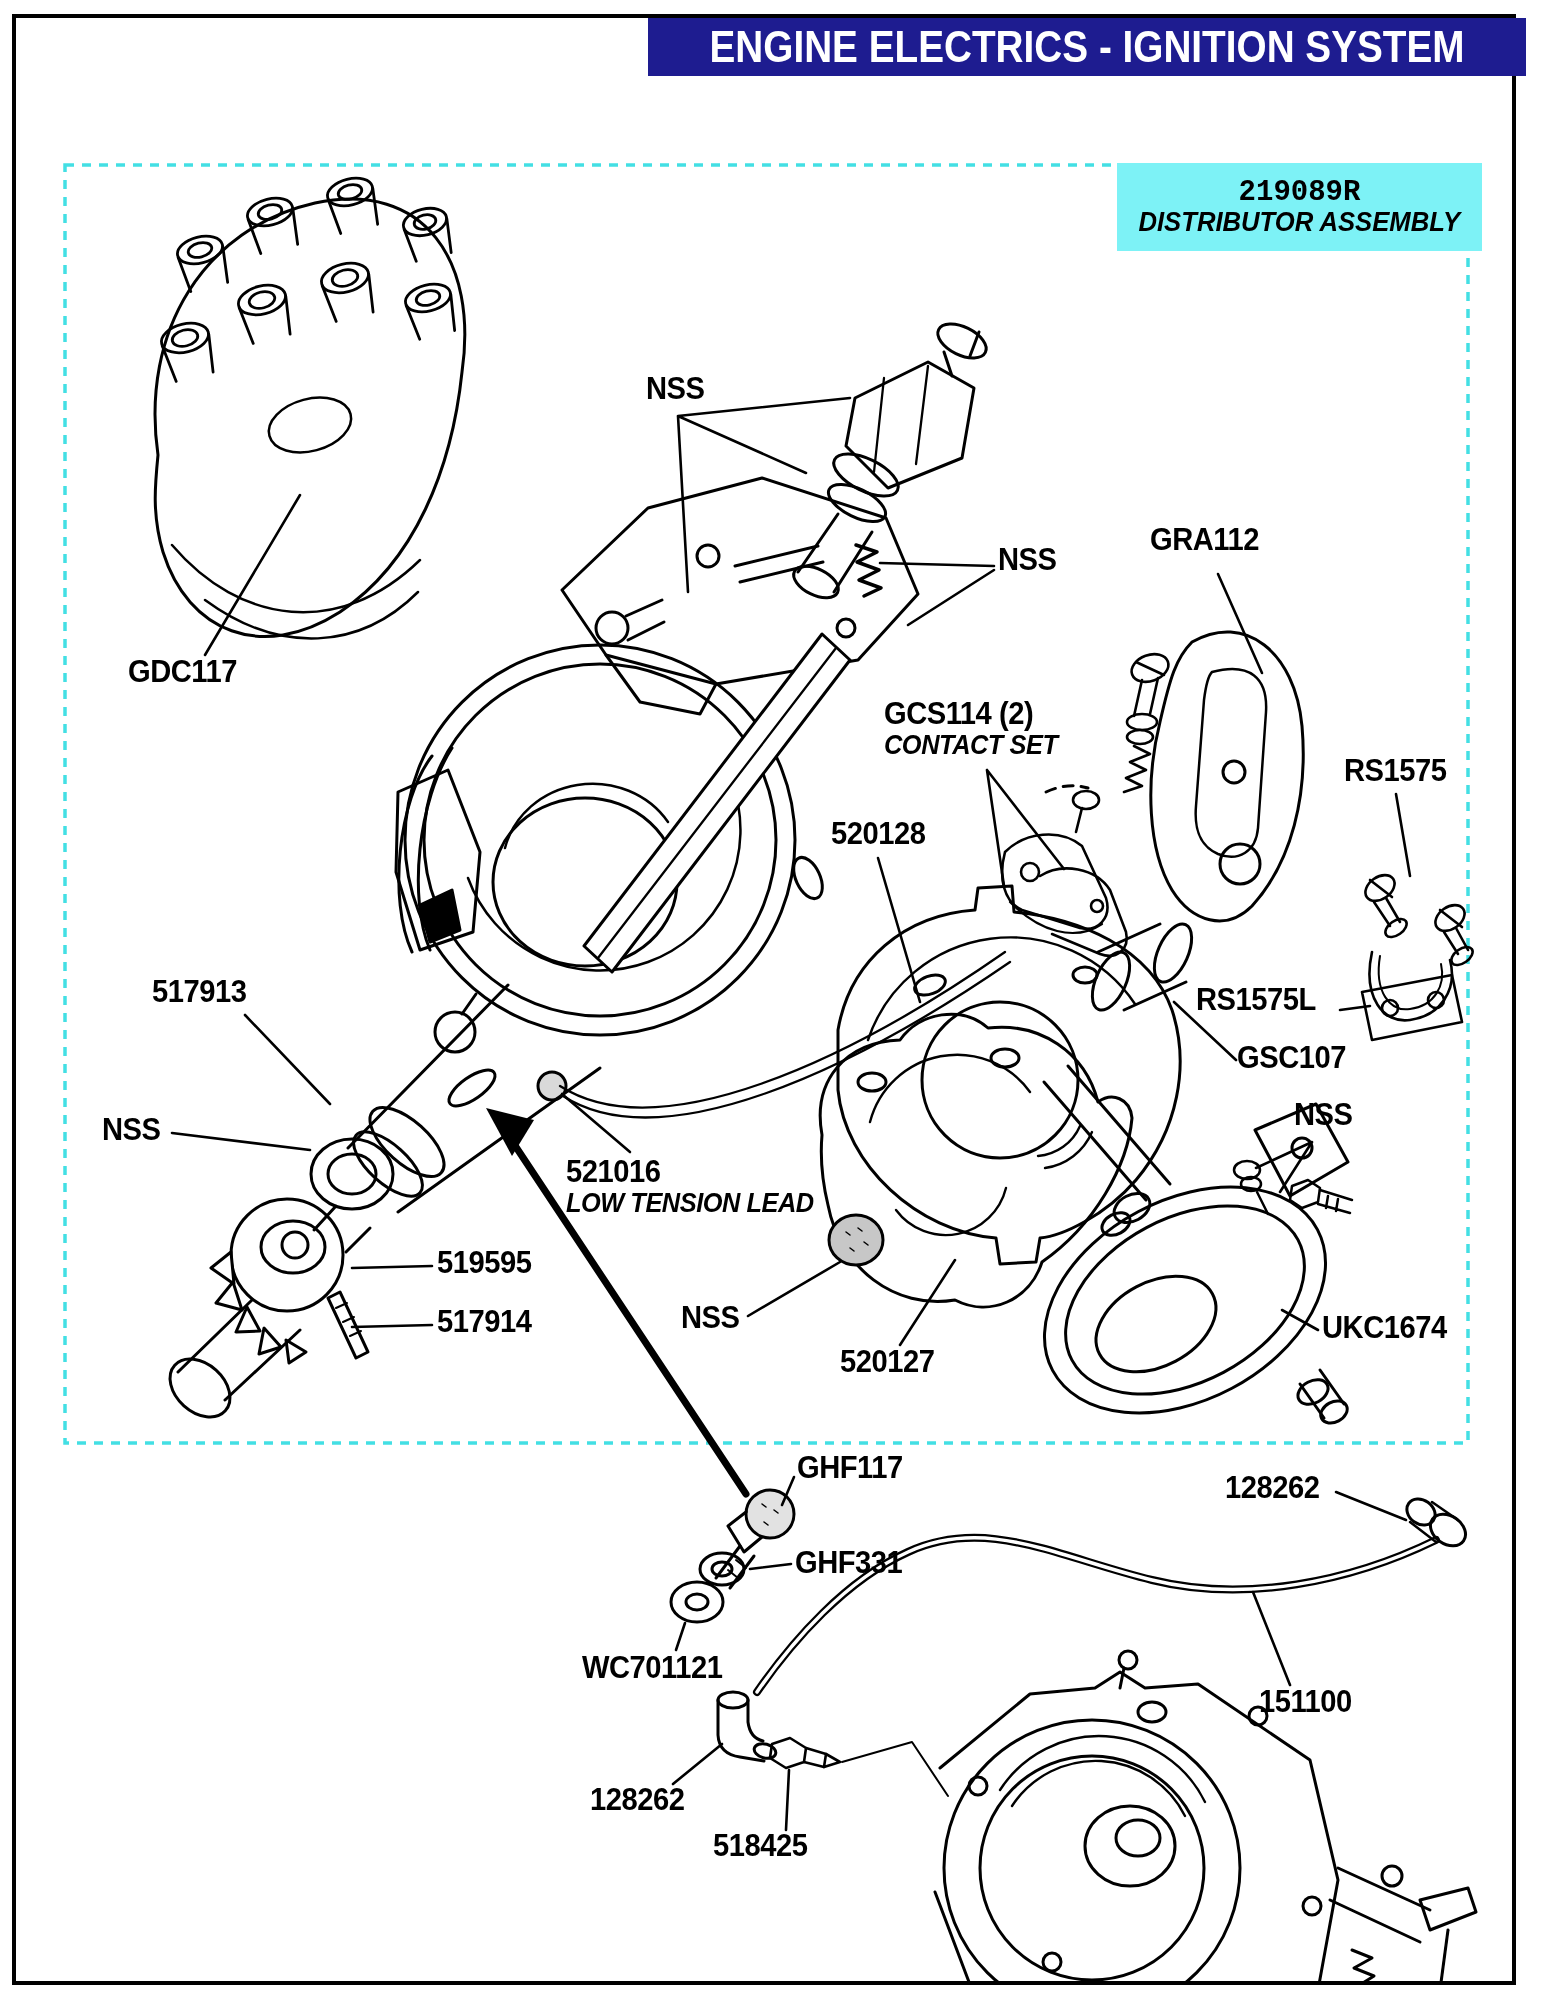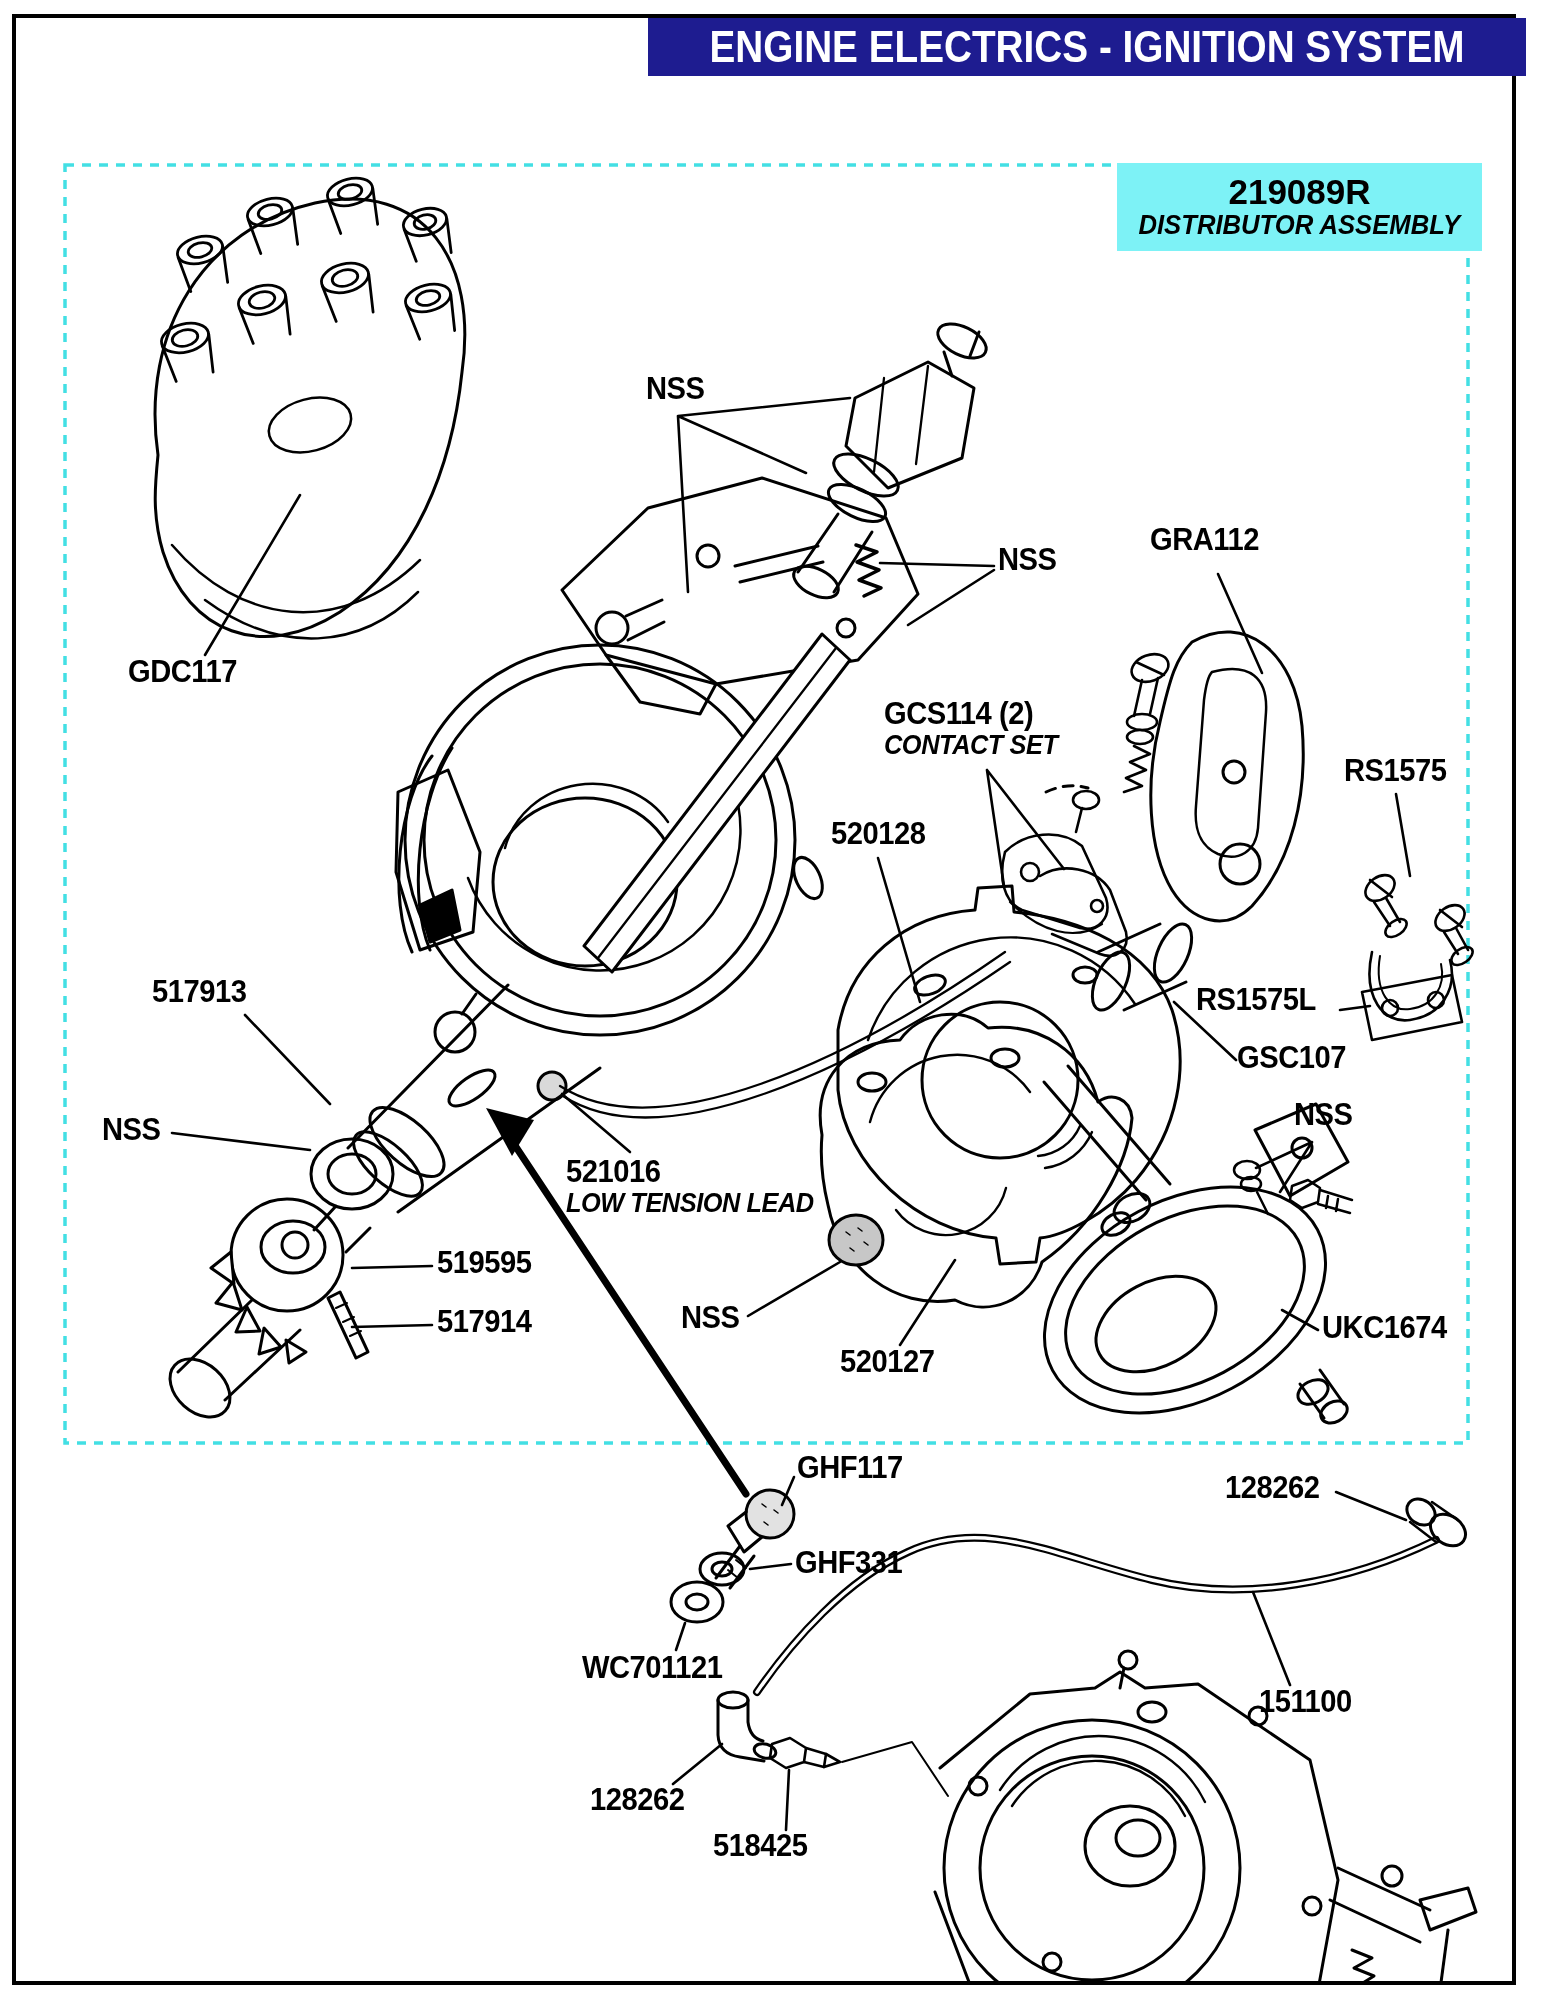--- a/index.html
+++ b/index.html
@@ -10,21 +10,21 @@
          font-family:"Liberation Sans",sans-serif;color:var(--ink);}
   #art{position:absolute;left:0;top:0;}
   .banner{position:absolute;left:616px;top:18px;width:878px;height:58px;background:var(--banner-bg);
           display:flex;align-items:center;justify-content:center;z-index:5;margin-left:32px;}
   .banner span{color:#fff;font-weight:bold;font-size:44px;white-space:nowrap;transform:scaleX(.88);letter-spacing:0px;}
   .section-box{position:absolute;left:57px;top:98px;width:255px;height:54px;background:#000;
           display:flex;align-items:center;justify-content:center;z-index:5;}
   .section-box span{color:#fff;font-weight:bold;font-size:34px;transform:scaleX(.9);white-space:nowrap;}
   .assembly-box{position:absolute;left:1117px;top:163px;width:365px;height:88px;background:var(--highlight-bg);
           display:flex;flex-direction:column;align-items:center;justify-content:center;z-index:6;line-height:1.05;}
-  .assembly-box .pn{font-weight:bold;font-size:35px;}
+  .assembly-box .pn{font-weight:bold;font-size:29px;font-family:Liberation Mono, monospace;}
   .assembly-box .desc{font-weight:bold;font-style:italic;font-size:27px;transform:scaleX(.95);white-space:nowrap;}
   .lbl{position:absolute;font-weight:bold;font-size:31px;line-height:1.06;white-space:nowrap;
        transform:scaleX(.94);transform-origin:left top;letter-spacing:-0.5px;z-index:4;}
   .lbl .cap{display:block;font-style:italic;font-size:27px;letter-spacing:-0.5px;}
 </style>
 </head>
 <body>
 
 <div id="stage">
 

